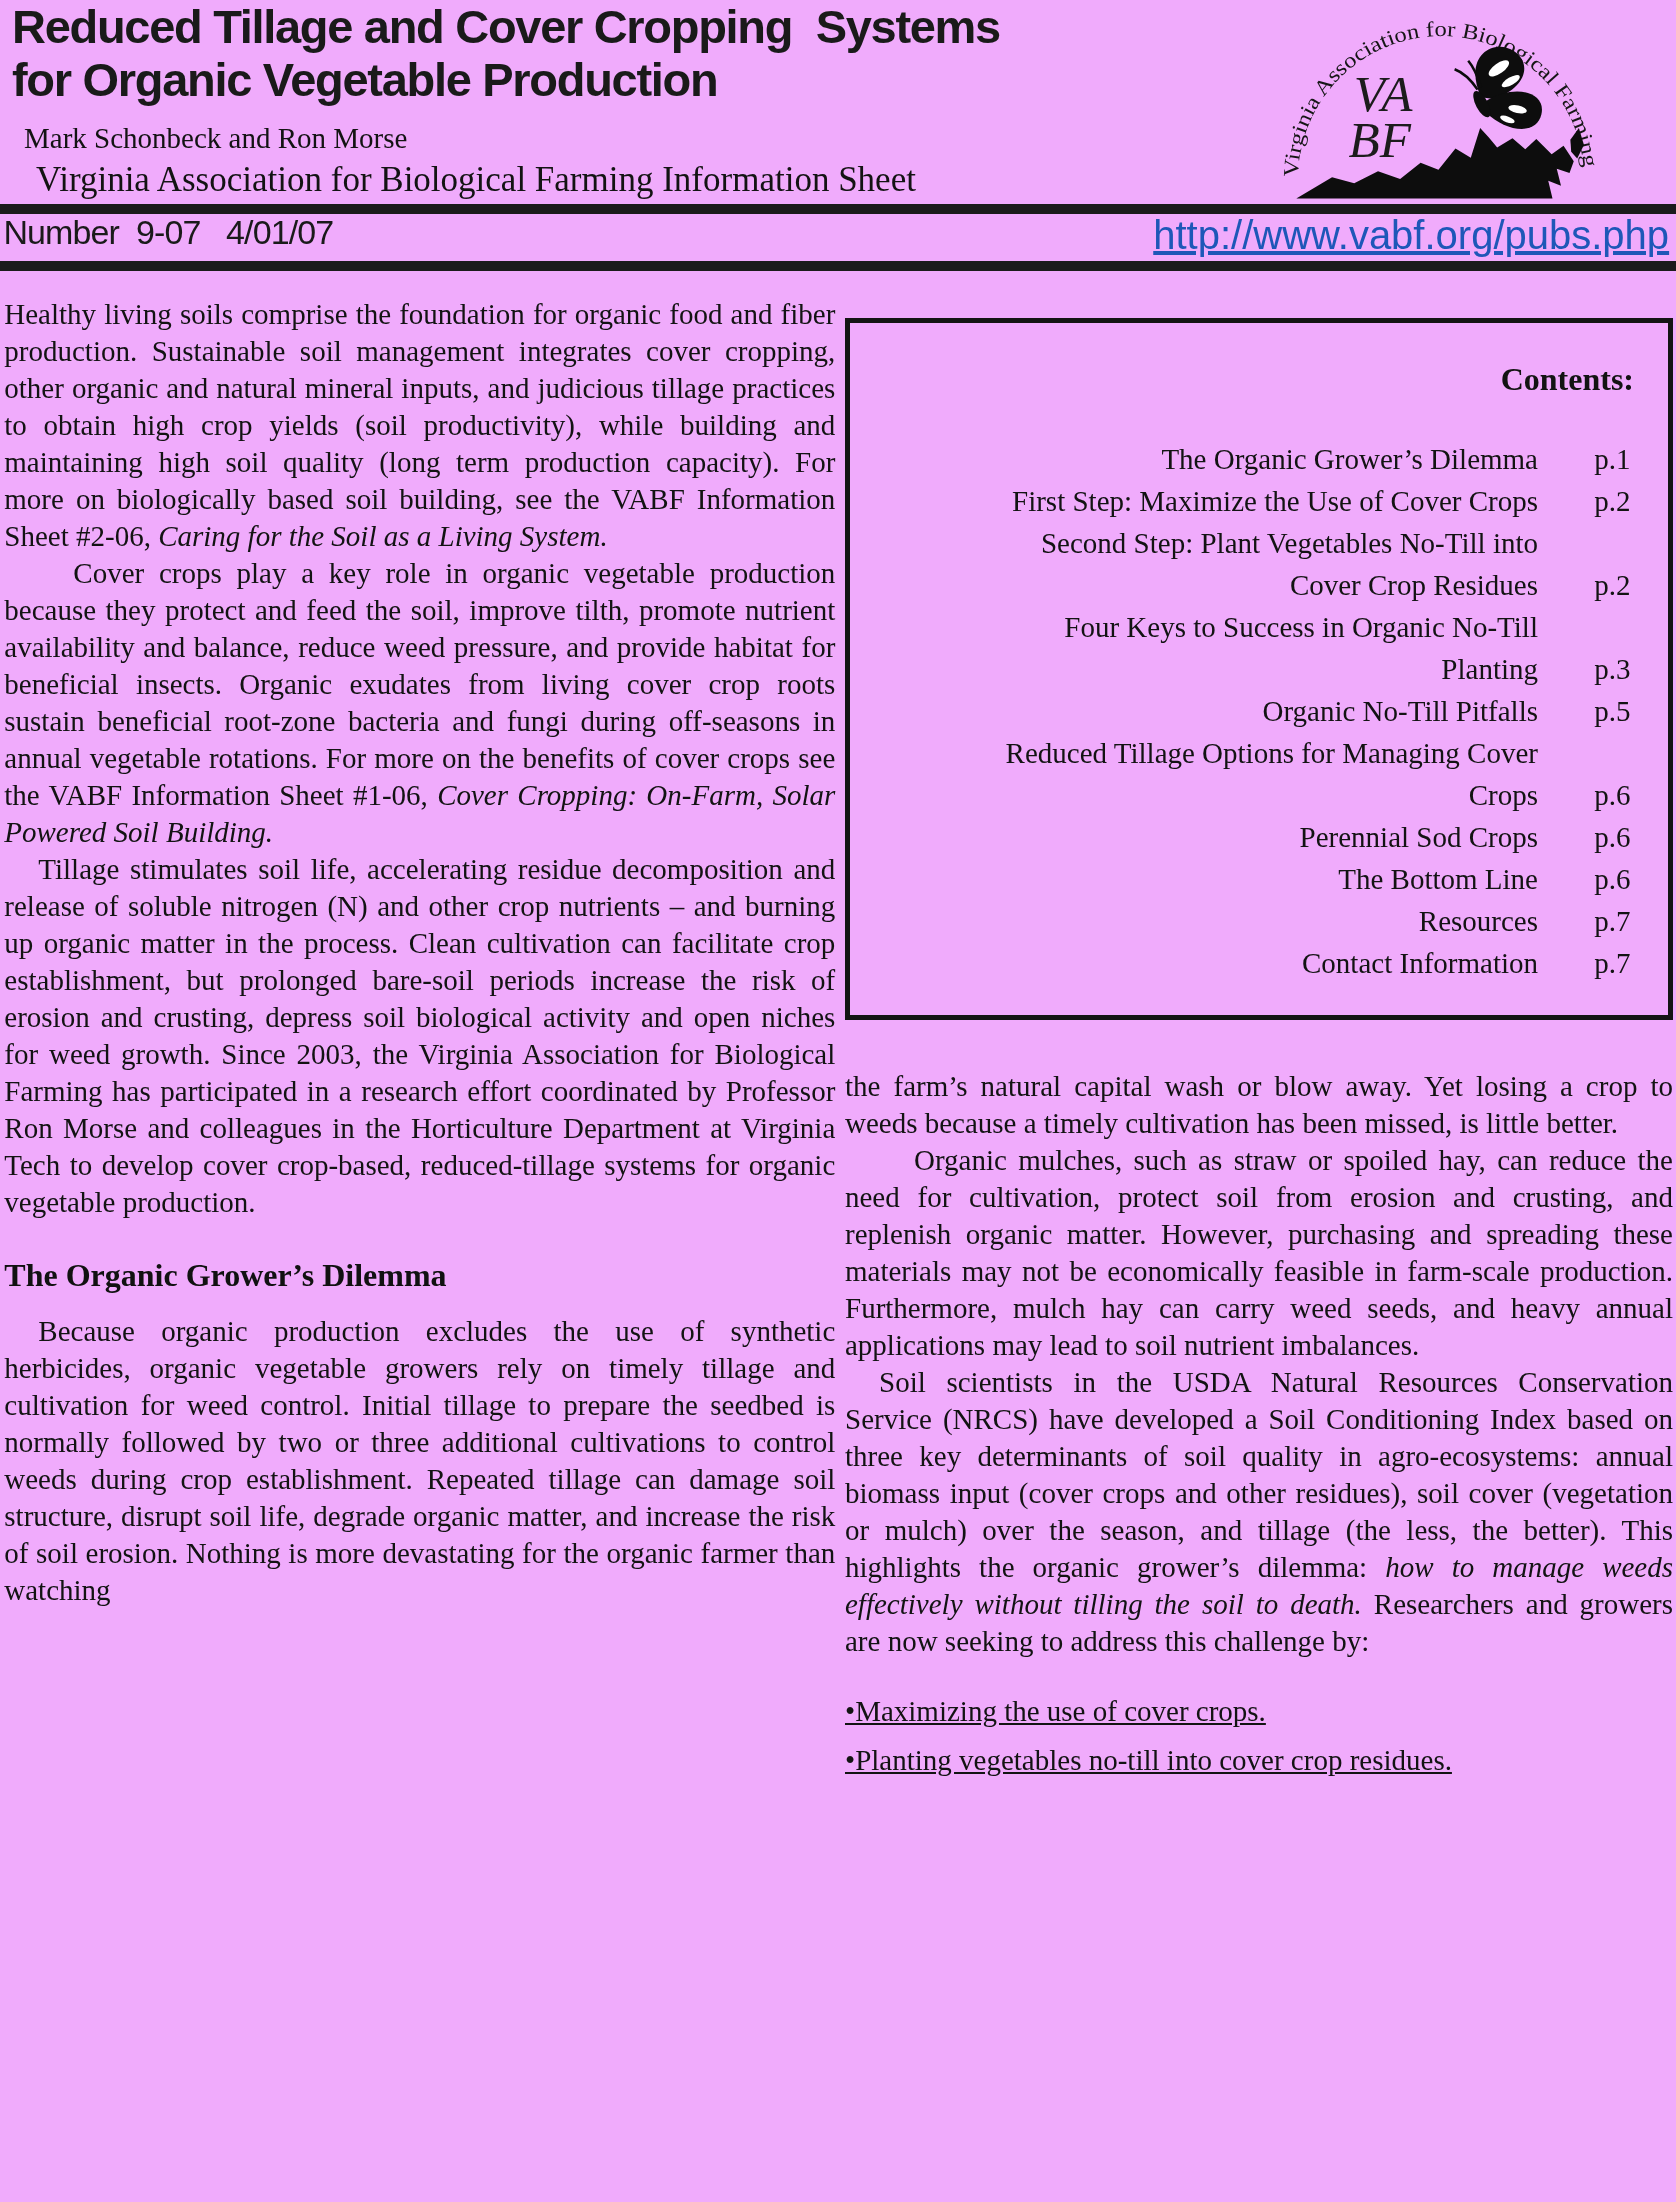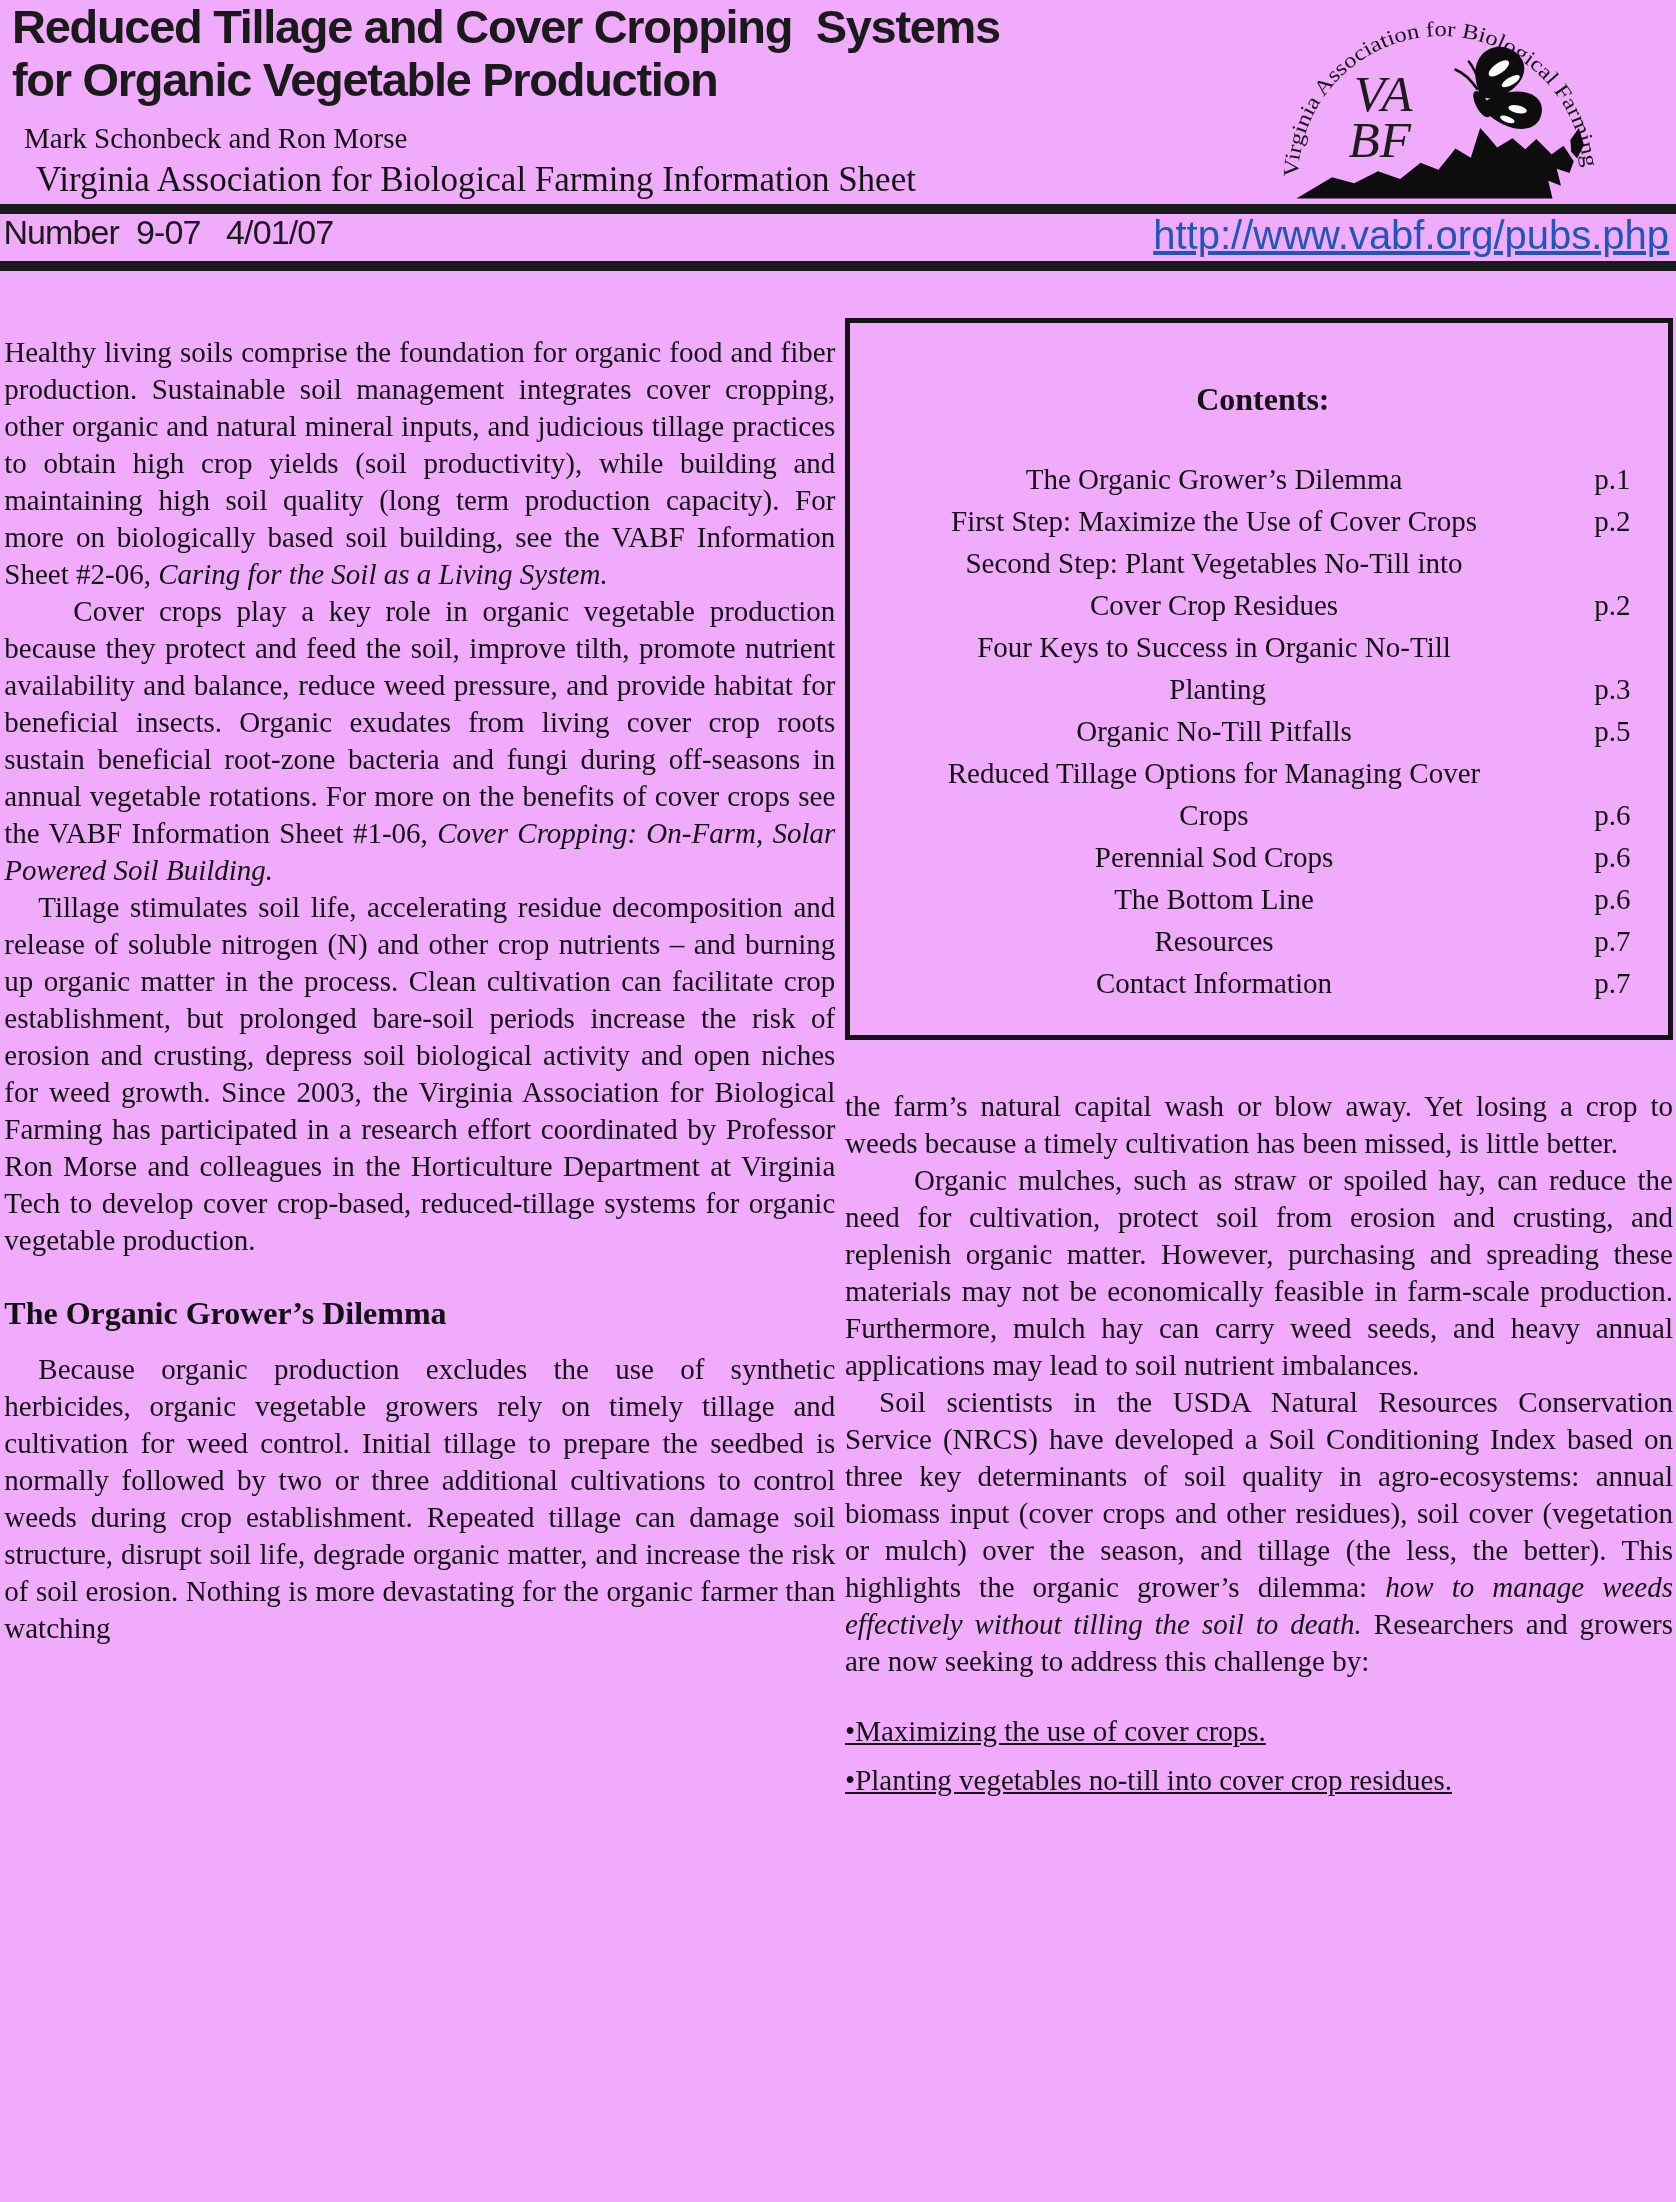--- a/index.html
+++ b/index.html
@@ -29,33 +29,33 @@
     position:absolute; right:6.9px; top:213px;
     font-family:"Liberation Sans","DejaVu Sans",sans-serif;
     font-size:40px; text-decoration:underline; cursor:pointer;
   }
   .logo{position:absolute; left:1269px; top:1.7px; width:344px; height:200px;}
   
   .col{
     position:absolute; top:296px; font-size:29px; line-height:37px;
     text-align:justify; color:#131313;
   }
-  .col-left{left:4.3px;  width:831px;margin-top:38px;}
+  .col-left{left:4.3px;  width:831px;}
   .col-right{left:845px; width:828px;}
   .col p{margin:0; padding:0;}
   .i-sm{text-indent:34px;}
   .i-lg{text-indent:69px;}
   .sec-head{
     font-size:32px; font-weight:bold; text-align:left;
     margin:36px 0 19px 0; color:#111;
   }
   
   .contents-box{
     border:5.2px solid #141414; margin:22.4px 0 48px 0;
-    padding:58px 34px 31px 40px; text-align:center;
+    padding:38px 34px 31px 40px; text-align:right;
   }
   .c-head{font-size:32px; font-weight:bold; margin:0 0 40px 1.7px;}
   .c-entry{
     position:relative; font-size:29px; line-height:42px;
     padding-right:96px; white-space:pre-line;
   }
   .c-entry .pg{position:absolute; right:3.4px; bottom:0; line-height:42px;}
   
   .bullets{margin-top:33px;text-decoration:underline;}
   .bullets p{margin:0 0 12px 0; white-space:pre-line; text-align:left;}

